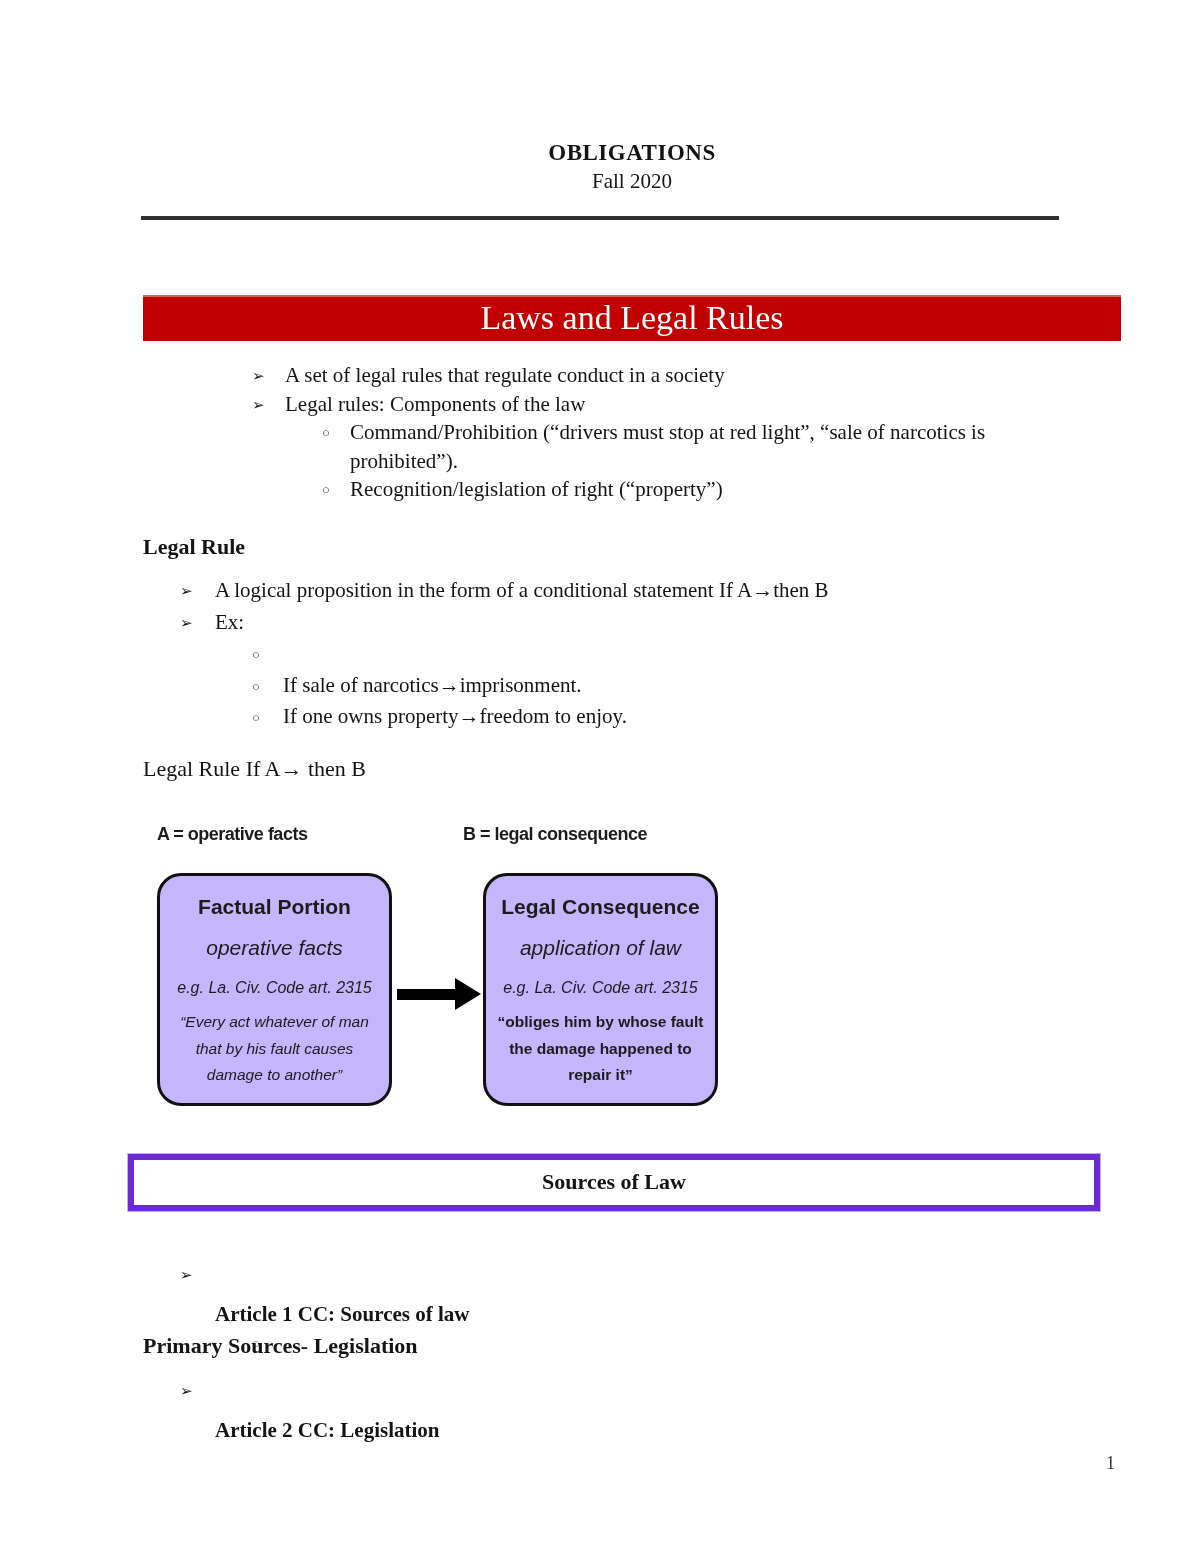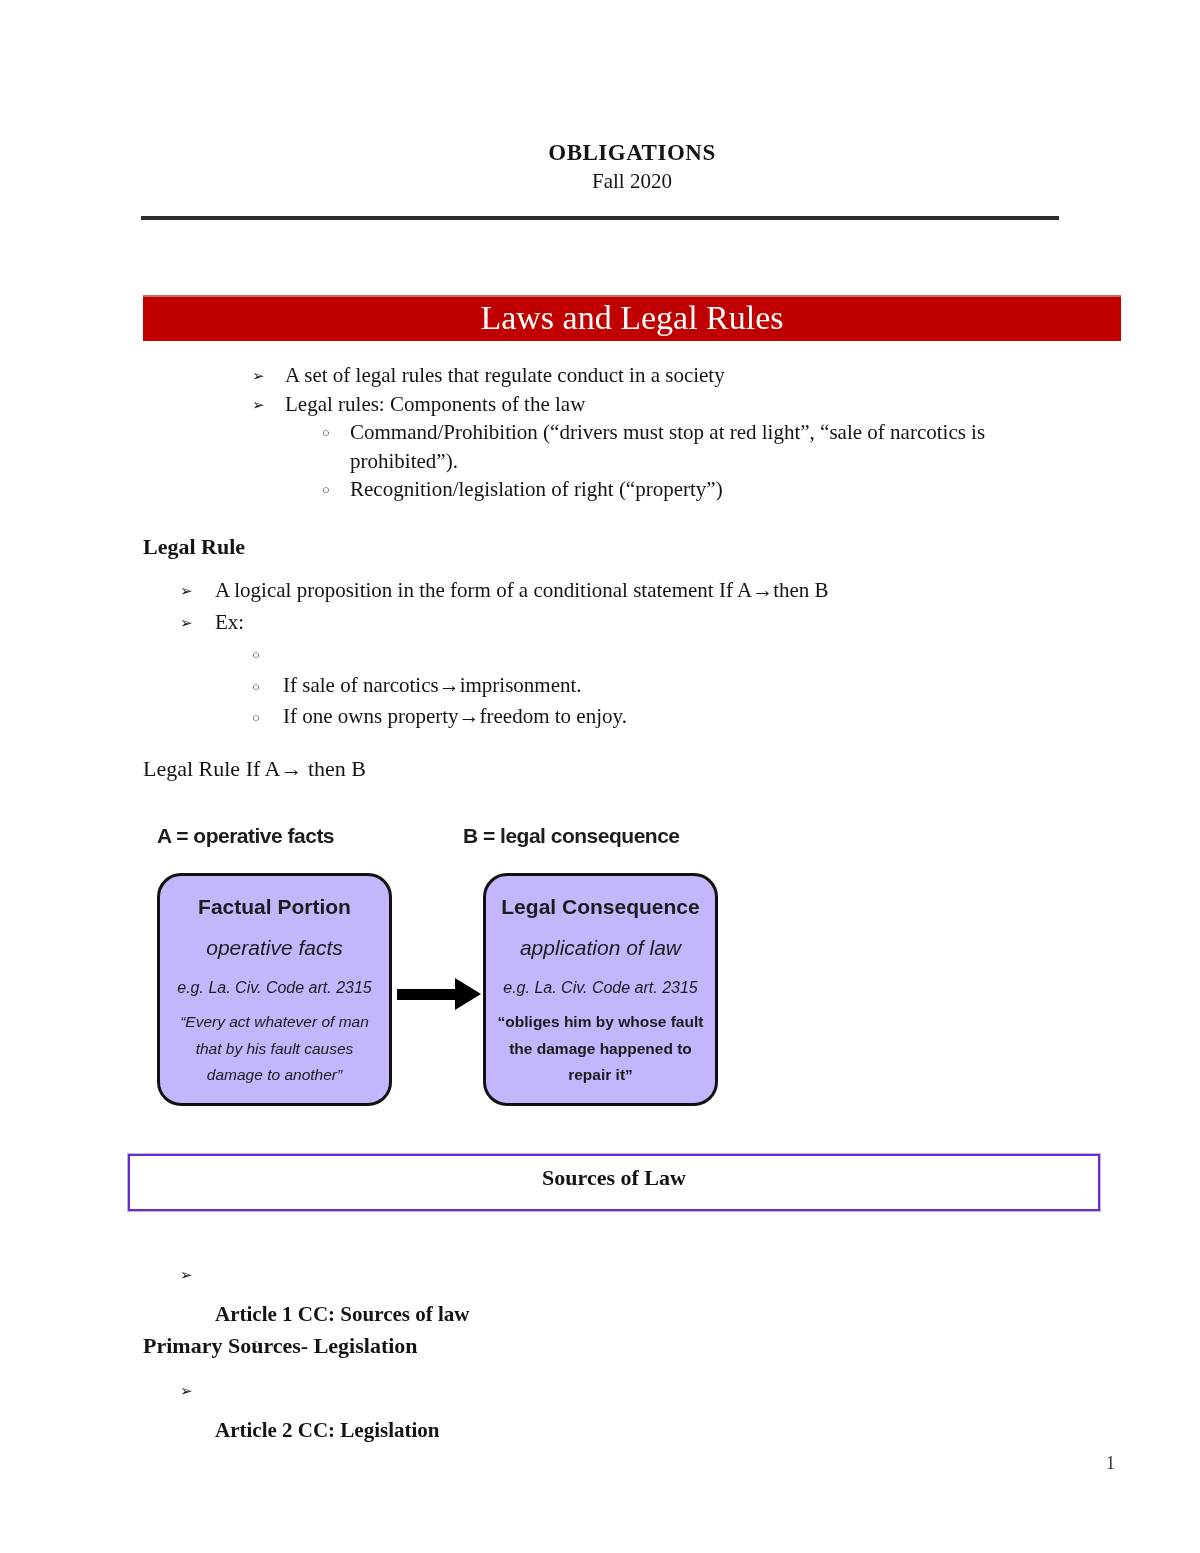--- a/index.html
+++ b/index.html
@@ -39,42 +39,42 @@
 
   .lr-heading { left:143px; top:534px; font-size:22px; font-weight:bold; }
   .lr-list { left:143px; top:575px; width:1000px; line-height:31.5px; }
   .ind-b1 { padding-left:37px; } .ind-b1 .marker { width:35px; }
   .ind-b2 { padding-left:109px; } .ind-b2 .marker { width:31px; }
   .lr-sub { left:143px; top:756px; font-size:22px; }
 
   
   .diagram { left:155px; top:822px; width:580px; height:292px;
     font-family:"Liberation Sans", sans-serif; color:#1c1c1c; }
-  .dg-label { position:absolute; top:2px; font-size:21px; font-weight:bold; letter-spacing:-0.5px; }
+  .dg-label { position:absolute; top:2px; font-size:18px; font-weight:bold; letter-spacing:-0.5px; }
   .dg-label-a { left:2px; }
   .dg-label-b { left:308px; }
   .dg-box { position:absolute; top:51px; width:235px; height:233px;
     border:3px solid #111; border-radius:24px; background:#c4b5fd;
     text-align:center; padding:19px 10px 0 10px; }
   .dg-box-left { left:2px; }
   .dg-box-right { left:328px; }
   .box-title { font-size:21px; font-weight:bold; }
   .box-sub { font-size:21px; font-style:italic; margin-top:17px; }
   .box-eg { font-size:16px; font-style:italic; margin-top:19px; }
   .box-quote { font-size:15.5px; line-height:1.72; margin-top:12px; }
   .dg-box-left .box-quote { font-style:italic; }
   .dg-box-right .box-quote { font-weight:bold; }
   .dg-arrow { position:absolute; left:242px; top:156px; width:84px; height:32px; }
   .dg-arrow .shaft { position:absolute; left:0; top:11px; width:59px; height:11px; background:#000; }
   .dg-arrow .head { position:absolute; left:58px; top:0; width:0; height:0;
     border-left:26px solid #000; border-top:16px solid transparent; border-bottom:16px solid transparent; }
 
   
   .sources-box { left:128px; top:1154px; width:972px; height:57px;
-    border:2px solid #6d28d9; outline:1px solid #bbb; text-align:center; }
+    border:6px solid #6d28d9; outline:1px solid #bbb; text-align:center; }
   .sources-box-text { font-size:22px; font-weight:bold; line-height:44px; }
 
   .sources-list { left:143px; top:1260px; width:1000px; line-height:28.5px; }
   .bold { font-weight:bold;margin-top:40px; }
   .primary-heading { left:143px; top:1333px; font-size:22px; font-weight:bold; }
   .article2-list { left:143px; top:1376px; width:1000px; line-height:28.5px; }
 
   .page-number { left:1106px; top:1453px; font-size:18px; color:#333; }
 </style>
 </head>

